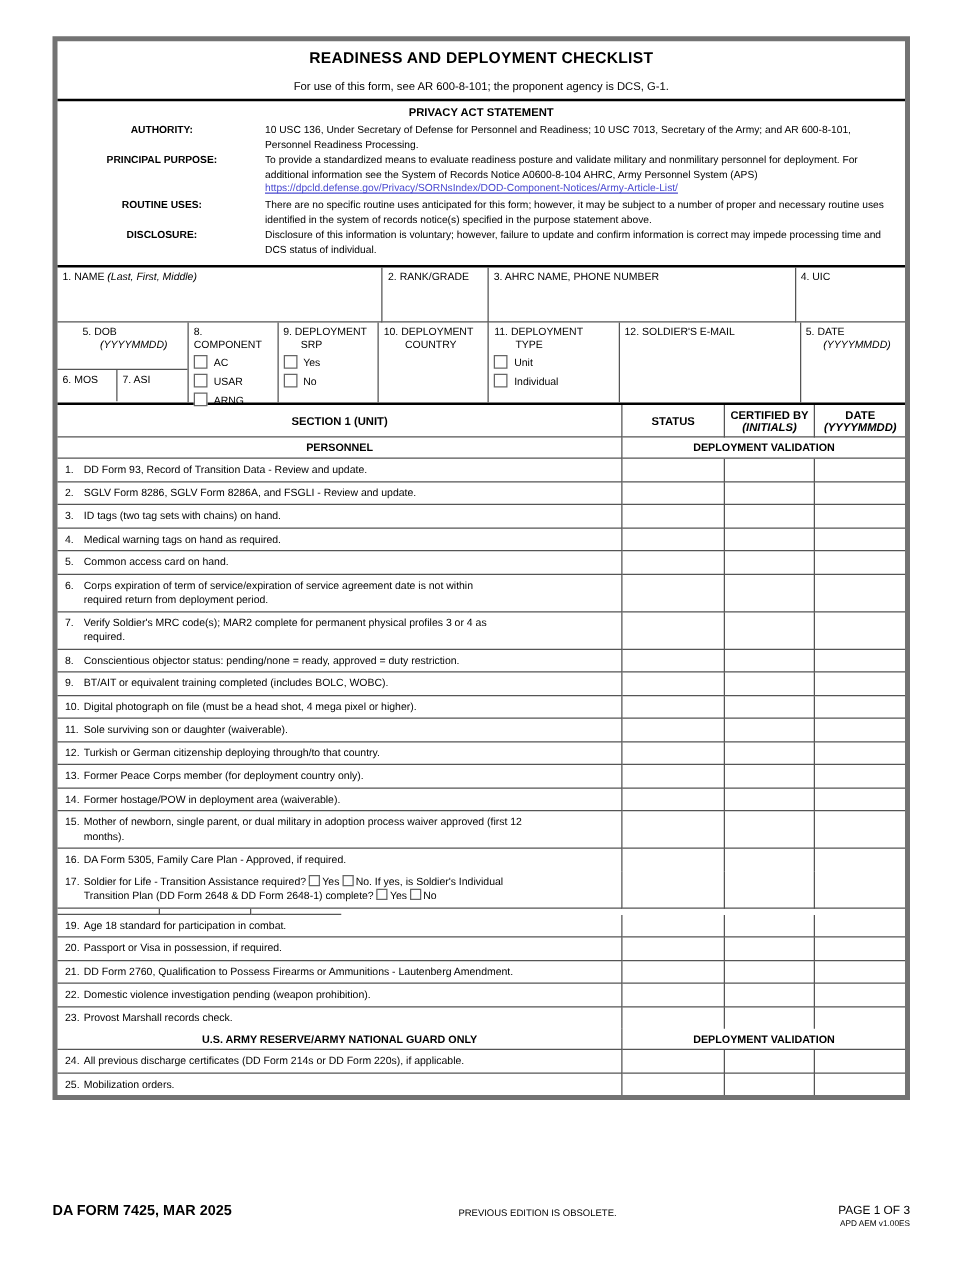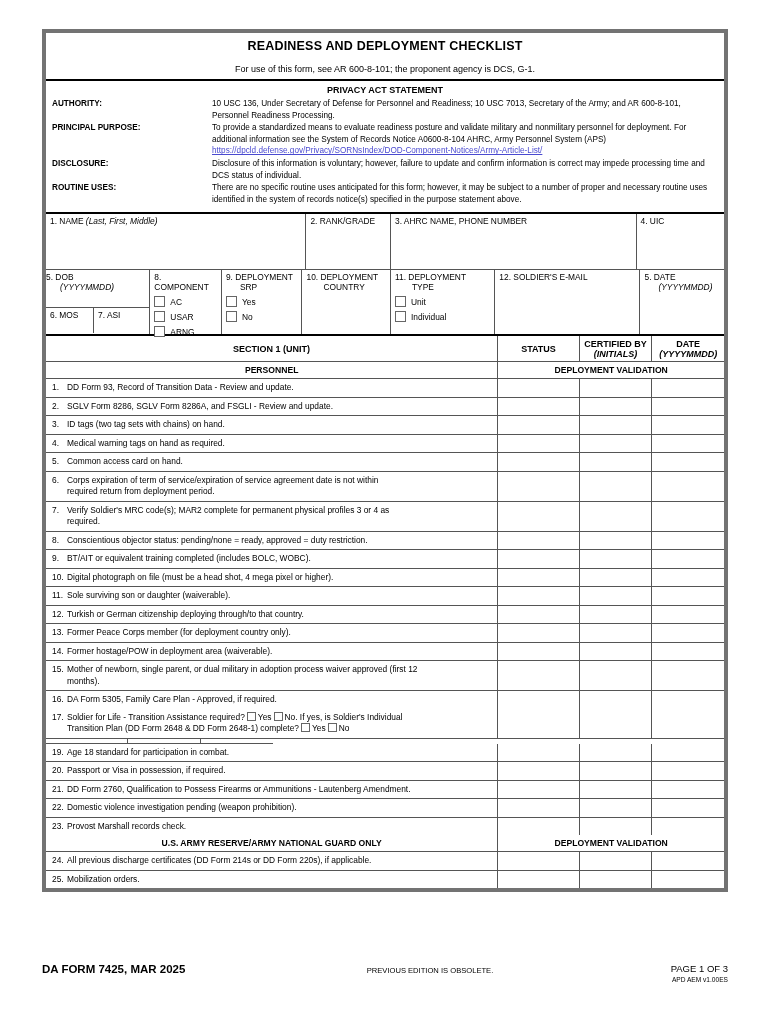--- a/index.html
+++ b/index.html
@@ -53,21 +53,21 @@
   }
   .pa-row {
     display: flex;
     font-size: 8.2px;
     line-height: 11.6px;
     margin-bottom: 1px;
   }
   .pa-label {
     width: 160px;
     min-width: 160px;
-    text-align: left;
+    text-align: center;
     font-weight: bold;
     padding-right: 5px;
     box-sizing: border-box;
   }
   .pa-text { flex: 1; }
   .pa-link {
     color: #4a4ad0;
     text-decoration: underline;
   }
 
@@ -80,40 +80,40 @@
     box-sizing: border-box;
     padding: 2px 4px;
     font-size: 8.4px;
     position: relative;
   }
   .cell:last-child { border-right: none; }
   .row:last-child .cell { border-bottom: none; }
   .ital { font-style: italic; }
 
   
-  .id-row1 .cell { height: 56px; }
+  .id-row1 .cell { height: 44px; }
   .id-row2 .cell { height: 64px; }
 
   .c-name   { width: 262px; }
   .c-rank   { width: 85px; }
   .c-unit   { width: 247px; }
   .c-uic    { width: 88px; border-right: none !important; }
 
   .c-dob     { width: 105px; padding: 0; }
   .c-comp    { width: 72px; }
   .c-srp     { width: 81px; }
   .c-country { width: 89px; }
   .c-type    { width: 105px; }
   .c-email   { width: 146px; }
   .c-date    { width: 84px; border-right: none !important; }
 
   .dob-top {
     height: 38px;
     border-bottom: 1px solid #555;
-    padding: 2px 0;
+    padding: 2px 20px;
     box-sizing: border-box;
   }
   .dob-bot { display: flex; height: 25px; }
   .dob-mos {
     width: 48px;
     border-right: 1px solid #555;
     padding: 2px 4px;
     box-sizing: border-box;
   }
   .dob-asi { flex: 1; padding: 2px 4px; box-sizing: border-box; }
@@ -228,26 +228,26 @@
     <div class="privacy-body">
       <div class="pa-row">
         <div class="pa-label">AUTHORITY:</div>
         <div class="pa-text">10 USC 136, Under Secretary of Defense for Personnel and Readiness; 10 USC 7013, Secretary of the Army; and AR 600-8-101, Personnel Readiness Processing.</div>
       </div>
       <div class="pa-row">
         <div class="pa-label">PRINCIPAL PURPOSE:</div>
         <div class="pa-text"><span>To provide a standardized means to evaluate readiness posture and validate military and nonmilitary personnel for deployment. For additional information see the System of Records Notice A0600-8-104 AHRC, Army Personnel System (APS)</span> <a class="pa-link" href="#">https://dpcld.defense.gov/Privacy/SORNsIndex/DOD-Component-Notices/Army-Article-List/</a></div>
       </div>
       <div class="pa-row">
+        <div class="pa-label">ROUTINE USES:</div>
+        <div class="pa-text">There are no specific routine uses anticipated for this form; however, it may be subject to a number of proper and necessary routine uses identified in the system of records notice(s) specified in the purpose statement above.</div>
+      </div>
+      <div class="pa-row">
         <div class="pa-label">DISCLOSURE:</div>
         <div class="pa-text">Disclosure of this information is voluntary; however, failure to update and confirm information is correct may impede processing time and DCS status of individual.</div>
-      </div>
-      <div class="pa-row">
-        <div class="pa-label">ROUTINE USES:</div>
-        <div class="pa-text">There are no specific routine uses anticipated for this form; however, it may be subject to a number of proper and necessary routine uses identified in the system of records notice(s) specified in the purpose statement above.</div>
       </div>
     </div>
   </div>
 
   <div class="grid">
     <div class="row id-row1">
       <div class="cell c-name">
         <span>1.</span>
         <span>NAME</span>
         <span class="ital">(Last, First, Middle)</span>

